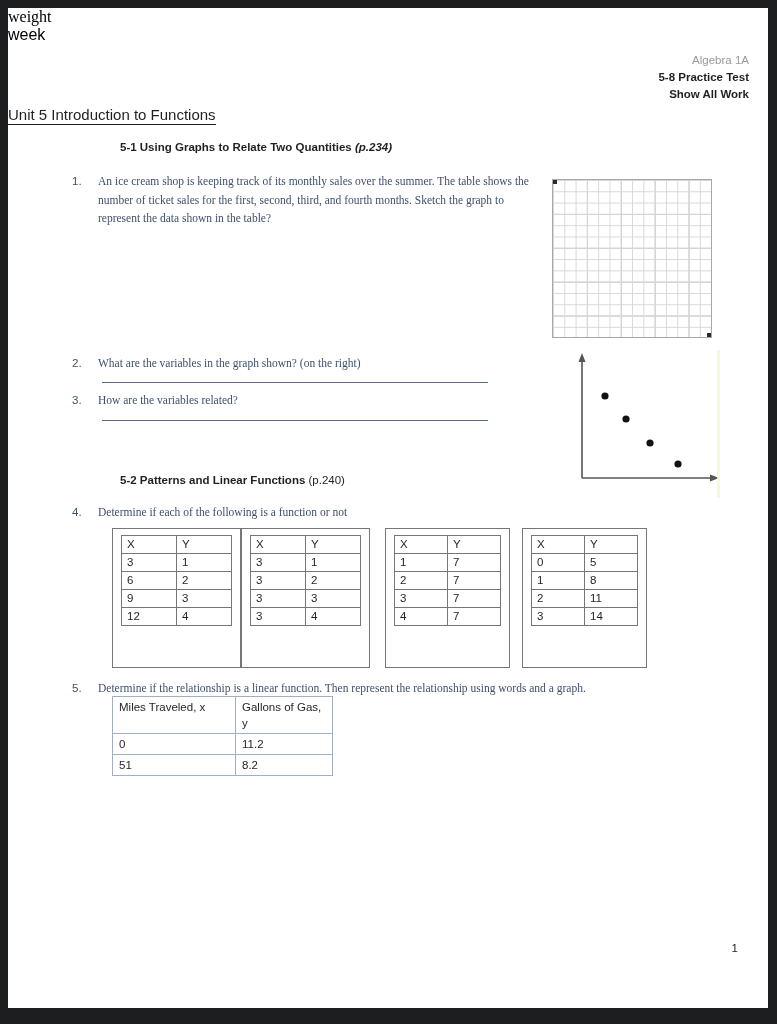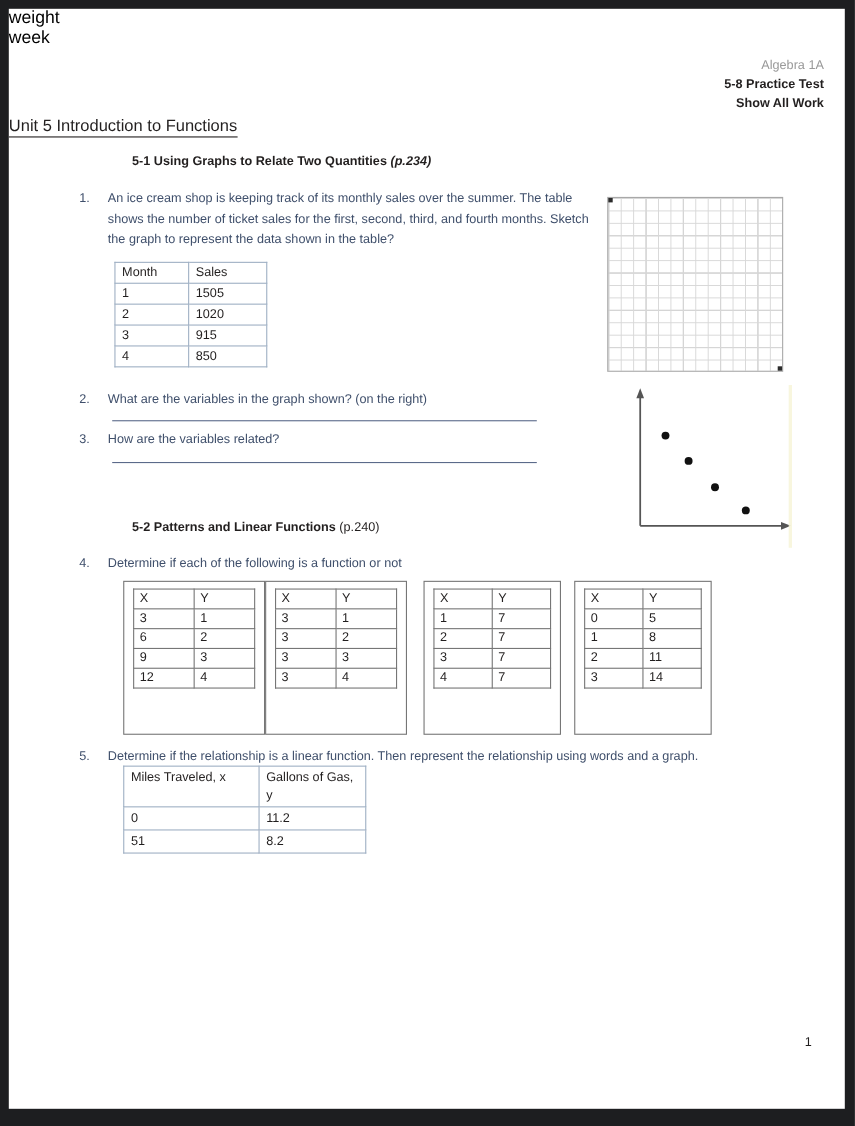--- a/index.html
+++ b/index.html
@@ -70,21 +70,21 @@
     position: absolute;
     font-size: 11.5px;
     color: #3f4f6b;
     line-height: 18.5px;
   }
   .q .num {
     position: absolute;
     left: 0;
     width: 22px;
   }
-  .q .body { display: block; margin-left: 26px; }
+  .q .body { display: block; margin-left: 26px; font-family: Liberation Serif, serif; }
 
   #q1 { left: 64px; top: 164px; width: 470px; }
   #q2 { left: 64px; top: 346px; width: 470px; }
   #q3 { left: 64px; top: 383px; width: 470px; }
   #q4 { left: 64px; top: 495px; width: 470px; }
   #q5 { left: 64px; top: 671px; width: 650px; }
 
   
   .answer-line {
     position: absolute;
@@ -194,21 +194,21 @@
 
   
   #scatter {
     position: absolute;
     left: 528px;
     top: 342px;
     width: 185px;
     height: 150px;
   }
   #scatter svg { display: block; }
-  #sc-ylabel { left: 8px;  top: 400px; }
+  #sc-ylabel { left: 8px;  top: 400px; font-family: Liberation Serif, serif; }
   #sc-xlabel { left: 622px; top: 474px; }
 
   
   #artifact-stripe {
     position: absolute;
     left: 709px;
     top: 342px;
     width: 3px;
     height: 148px;
     background: #f7f4d8;
@@ -241,44 +241,20 @@
 
   <div class="section-head" id="sec-5-1">
     <b>5-1 Using Graphs to Relate Two Quantities </b><i>(p.234)</i>
   </div>
 
   <div class="q" id="q1">
     <span class="num">1.</span>
     <span class="body">An ice cream shop is keeping track of its monthly sales over the summer. The table shows the number of ticket sales for the first, second, third, and fourth months. Sketch the graph to represent the data shown in the table?</span>
   </div>
 
-  <table class="doc-table" id="tbl-month">
-    <tbody>
-      <tr>
-        <td>Month</td>
-        <td>Sales</td>
-      </tr>
-      <tr>
-        <td>1</td>
-        <td>1505</td>
-      </tr>
-      <tr>
-        <td>2</td>
-        <td>1020</td>
-      </tr>
-      <tr>
-        <td>3</td>
-        <td>915</td>
-      </tr>
-      <tr>
-        <td>4</td>
-        <td>850</td>
-      </tr>
-    </tbody>
-  </table>
 
   <div id="graph-paper">
     <div class="graph-corner-dot" id="gc-tl"></div>
     <div class="graph-corner-dot" id="gc-br"></div>
   </div>
 
   <div class="q" id="q2">
     <span class="num">2.</span>
     <span class="body">What are the variables in the graph shown? (on the right)</span>
   </div>

